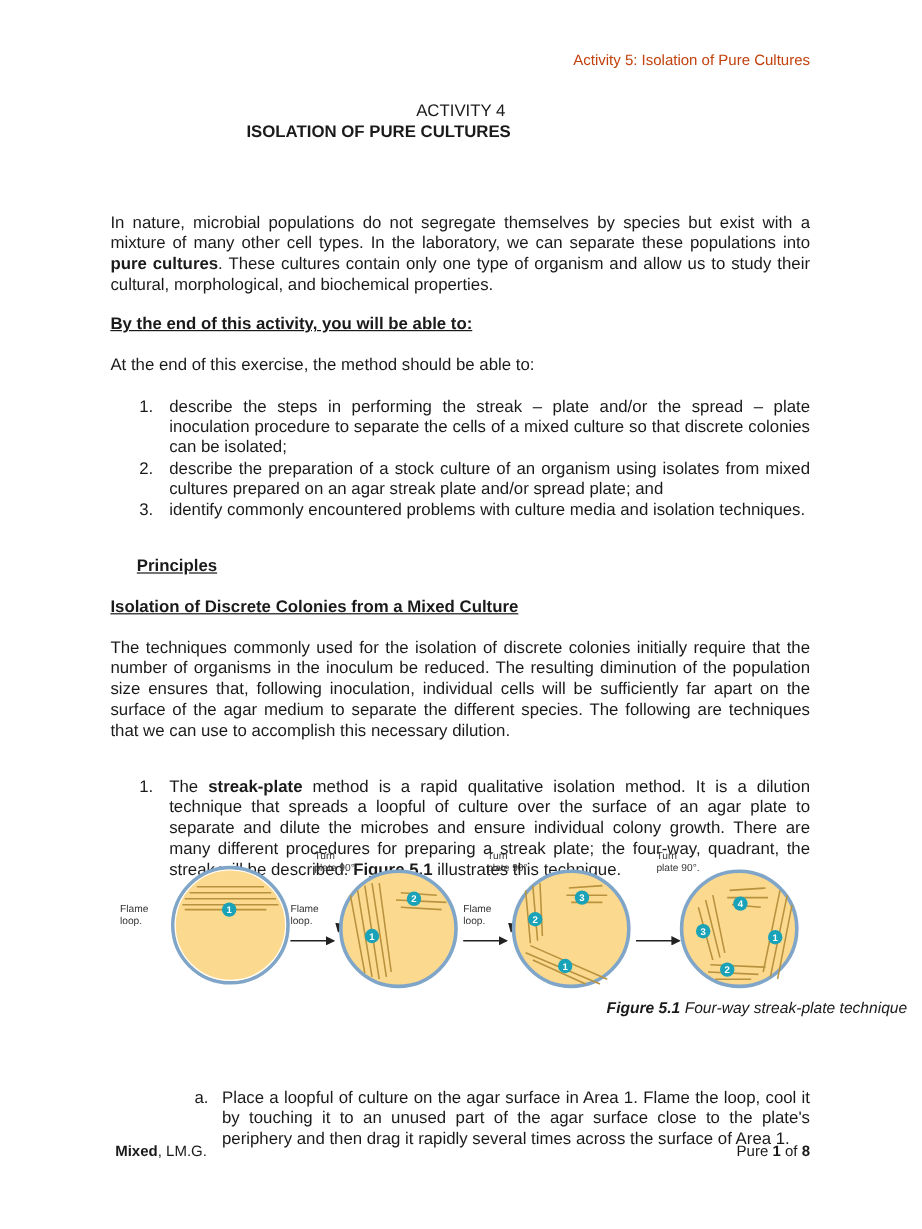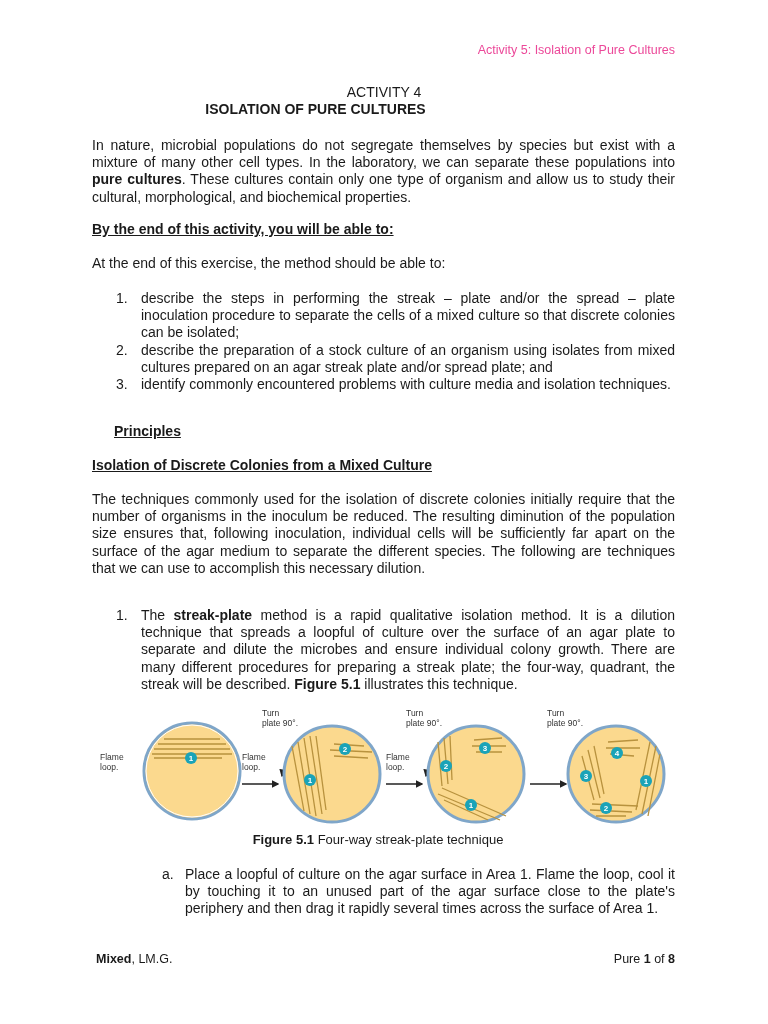--- a/index.html
+++ b/index.html
@@ -1,28 +1,28 @@
 <!DOCTYPE html>
 <html><head>
 <meta charset="utf-8">
 <style>
   html, body { margin: 0; padding: 0; background: #ffffff; }
   body { width: 768px; height: 1024px; position: relative; overflow: hidden;
          font-family: "Liberation Sans", sans-serif; color: #1a1a1a; }
   .page { position: absolute; left: 0; top: 0; width: 768px; height: 1024px; }
-  .hdr { position: absolute; right: 93px; top: 43px; font-size: 12.5px; color: #ec4899; }
+  .hdr { position: absolute; right: 93px; top: 43px; font-size: 12.5px; color: #c2410c; }
   .title1 { position: absolute; left: 0; width: 768px; top: 84px; text-align: center; font-size: 14px; }
   .title2 { position: absolute; left: 0; width: 631px; top: 101px; text-align: center; font-size: 14px; font-weight: bold; }
-  .blk { position: absolute; left: 92px; width: 583px; font-size: 14px; line-height: 17.2px; text-align: justify; }
+  .blk { position: absolute; left: 92px; width: 583px; font-size: 14px; line-height: 17.2px; text-align: justify; margin-top: 40px; }
   .h { font-weight: bold; text-align: left; text-decoration: underline; }
   ol.num { margin: 0; padding: 0; list-style: none; }
   ol.num li { position: relative; padding-left: 49px; text-align: justify; }
   ol.num li .n { position: absolute; left: 24px; top: 0; }
   .fig { position: absolute; left: 92px; top: 706px; width: 600px; height: 124px; }
-  .cap { position: absolute; left: 0; width: 756px; top: 832px; text-align: center; font-size: 13px; }
+  .cap { position: absolute; left: 0; width: 756px; top: 832px; text-align: right; font-size: 13px; font-style: italic; }
   .ftl { position: absolute; left: 96px; top: 952px; font-size: 12.5px; }
   .ftr { position: absolute; right: 93px; top: 952px; font-size: 12.5px; }
   b { font-weight: bold; }
 </style>
 </head>
 <body>
 
 <div class="page">
 
   <div class="hdr">Activity 5: Isolation of Pure Cultures</div>

